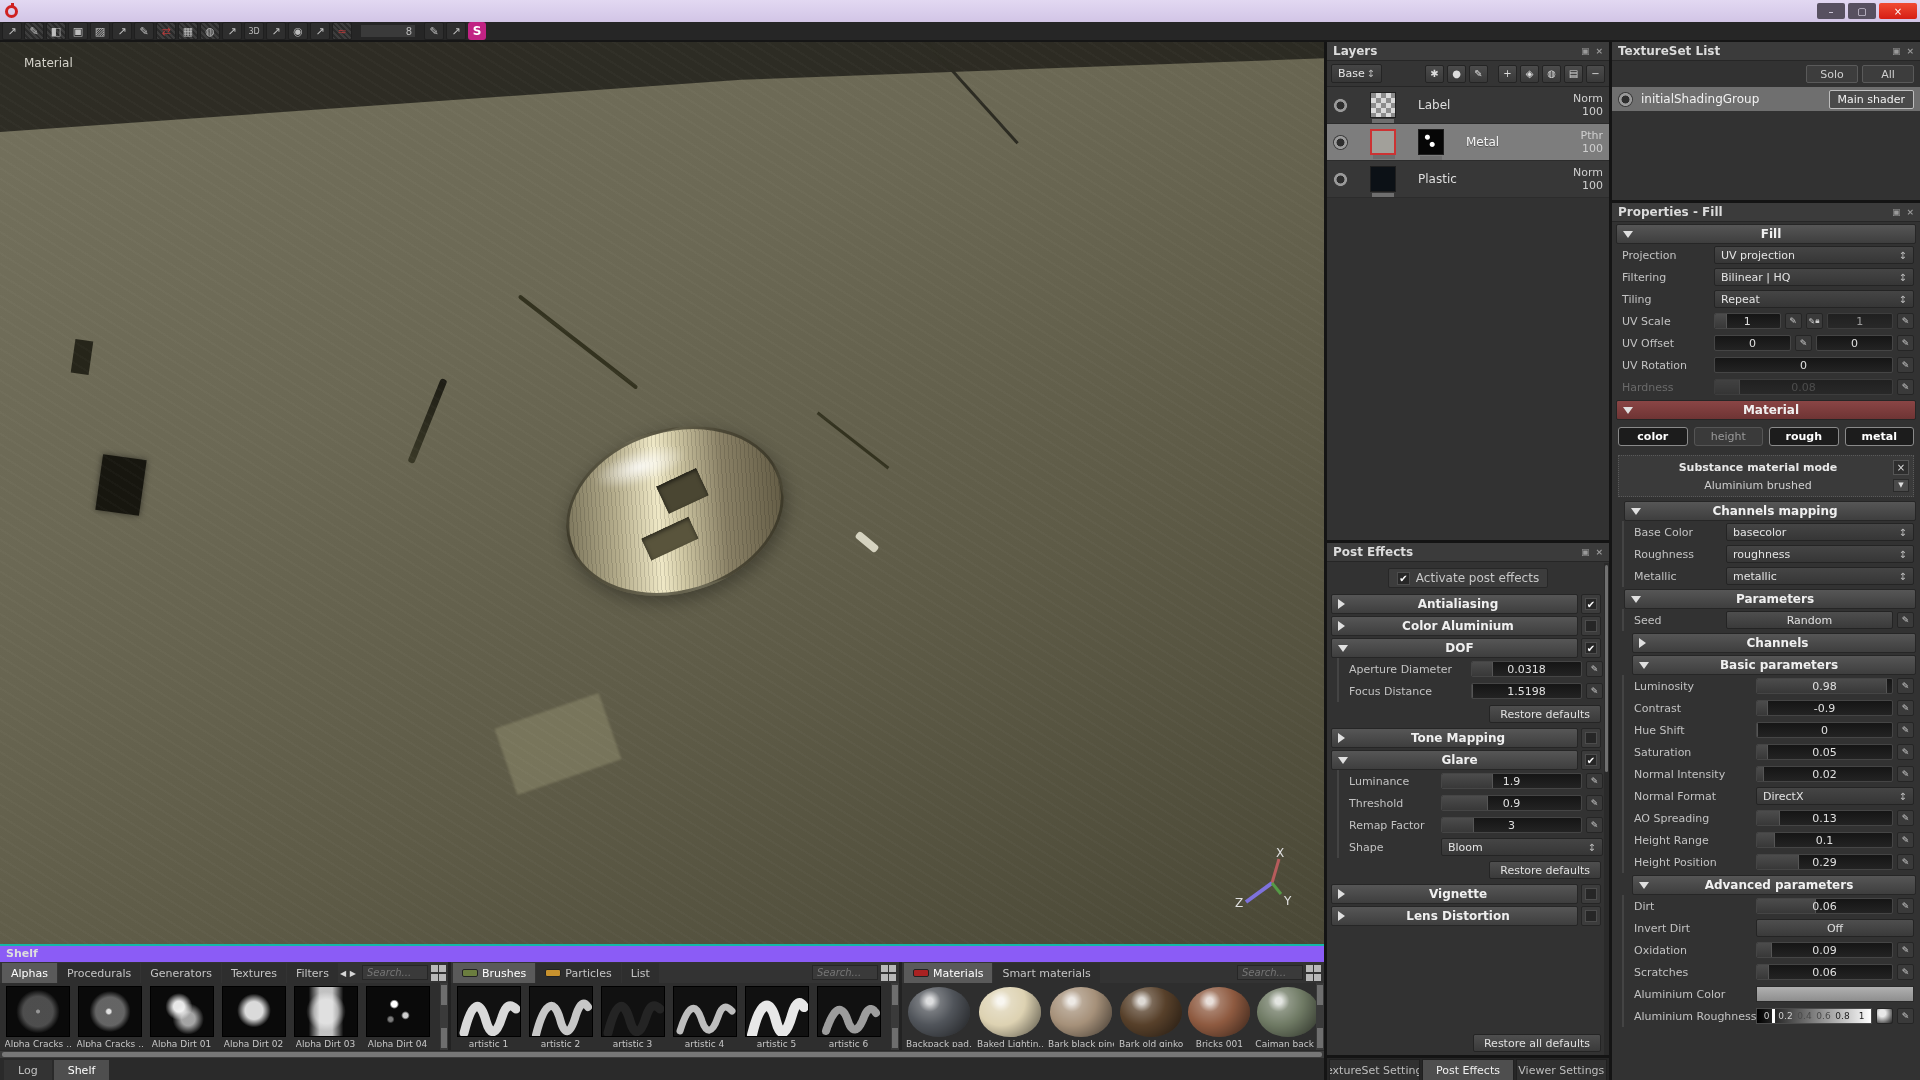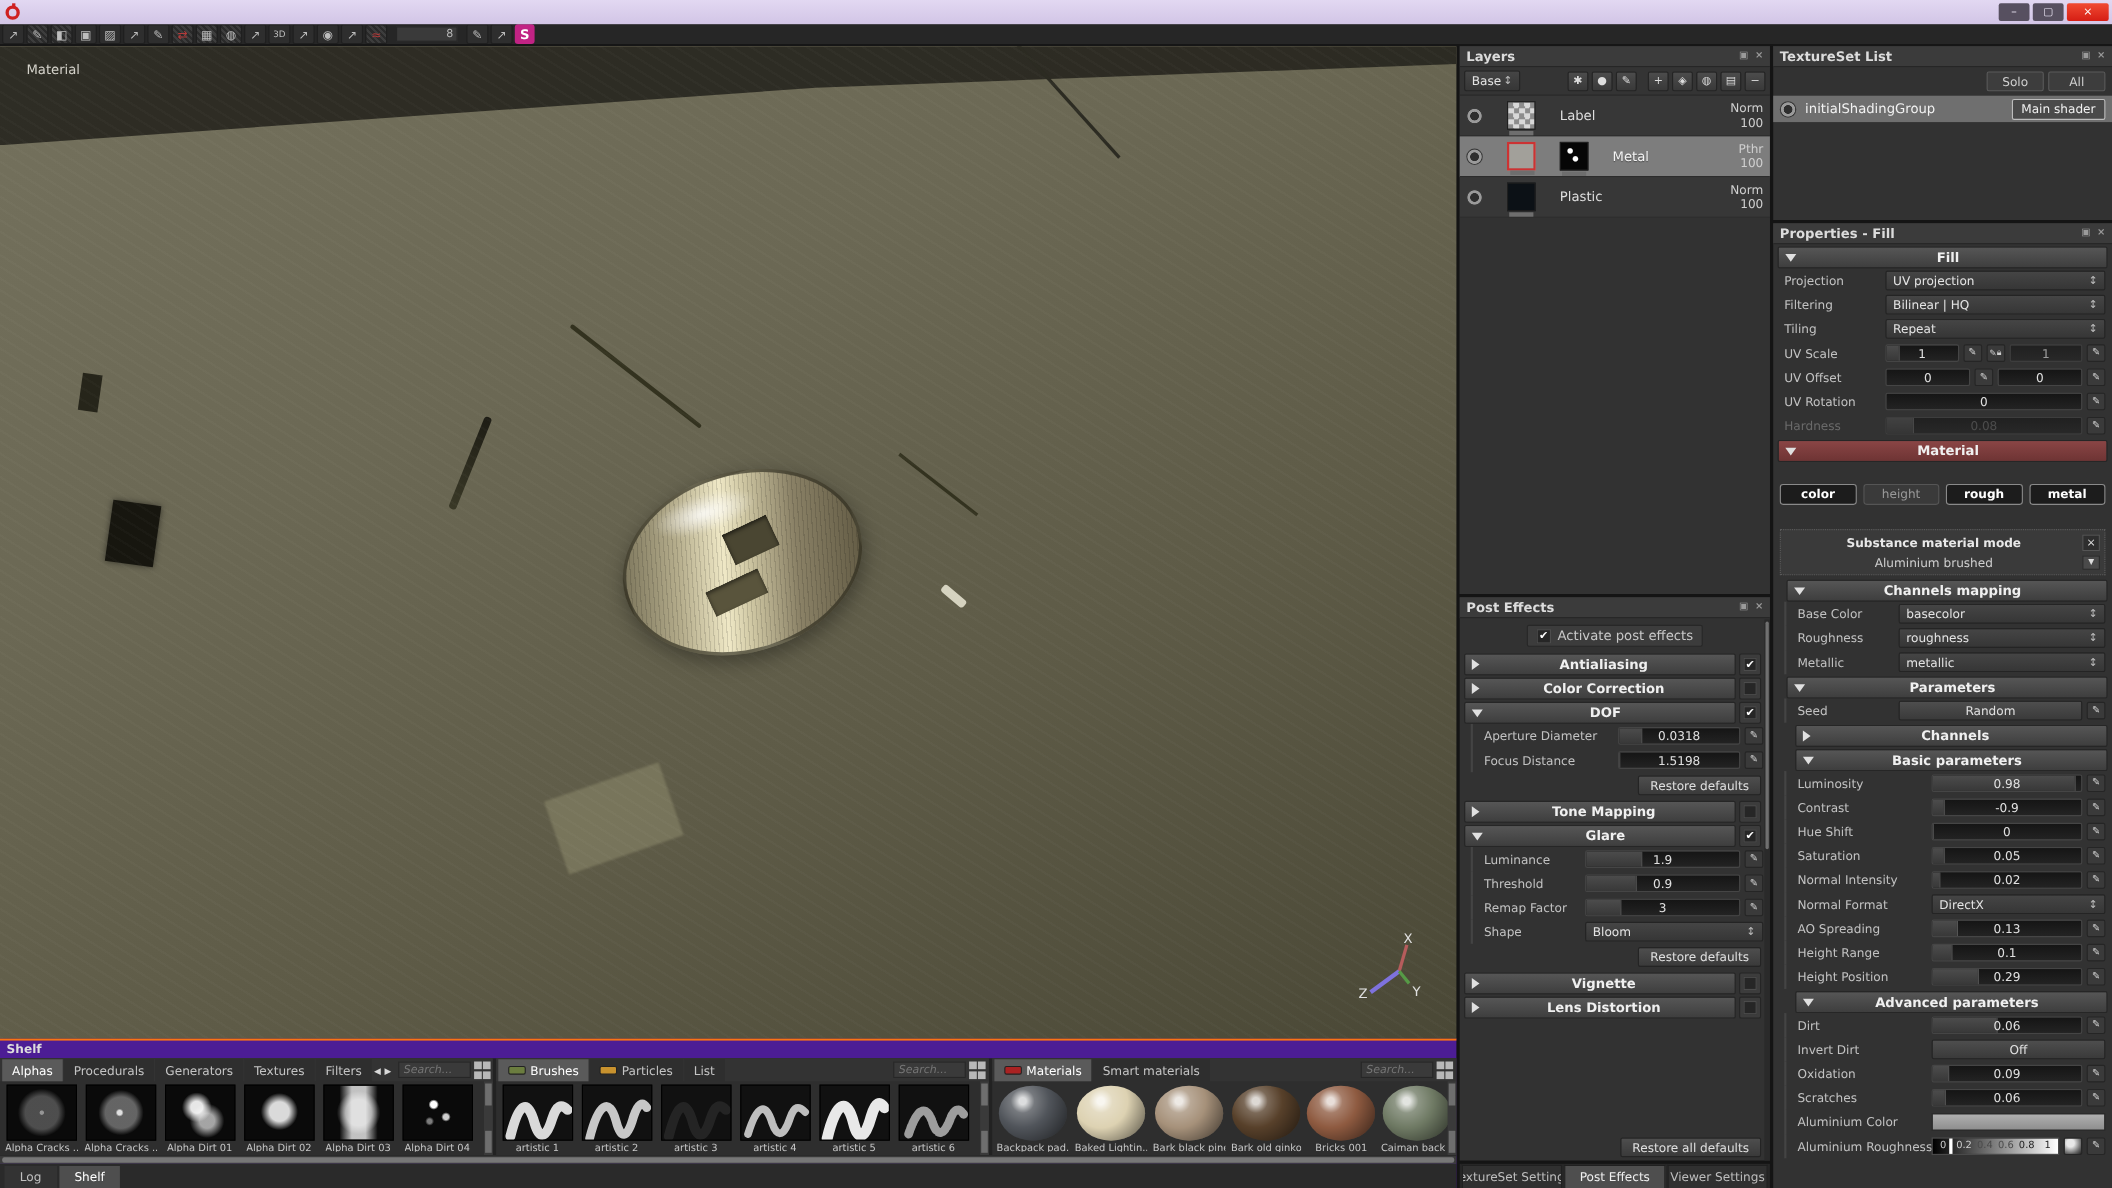--- a/index.html
+++ b/index.html
@@ -147,21 +147,21 @@
   .ts-btnrow { display:flex; justify-content:flex-end; gap:4px; padding:4px 6px; }
   .ts-btn { width:52px; height:18px; background:#3d3d3d; border:1px solid #5a5a5a; border-radius:2px;
     color:#cfcfcf; display:flex; align-items:center; justify-content:center; font-size:11px; }
   .ts-row { height:24px; background:#6f6f6f; display:flex; align-items:center; gap:8px; padding:0 6px; }
   .ts-row .lname { color:#f2f2f2; }
   .ts-shader-btn { height:19px; padding:0 8px; background:#4a4a4a; border:1px solid #bdbdbd; border-radius:2px;
     color:#f0f0f0; font-size:11px; display:flex; align-items:center; }
 
   
   .mat-hdr { background:linear-gradient(#8a4545,#6e3434); }
-  .chanbtn-row { display:flex; gap:6px; padding:20px 6px; flex:none; }
+  .chanbtn-row { display:flex; gap:6px; padding:7px 6px; flex:none; }
   .chanbtn { flex:1; height:19px; background:#1c1c1c; border:1px solid #8a8a8a; border-radius:3px;
     color:#fff; font-weight:bold; font-size:11px; display:flex; align-items:center; justify-content:center; }
   .chanbtn.dim { background:#3a3a3a; border-color:#555; color:#9a9a9a; font-weight:normal; }
   .submode { margin:2px 6px; border:1px dotted #5a5a5a; background:#3a3a3a; padding:2px 4px; flex:none; }
   .submode-line { display:flex; align-items:center; height:18px; }
   .submode-title { flex:1; text-align:center; font-weight:bold; color:#e8e8e8; font-size:11px; }
   .xbtn { width:16px; height:15px; background:#2e2e2e; border:1px solid #555; color:#ddd; font-size:10px;
     display:flex; align-items:center; justify-content:center; }
   .submode-val { flex:1; text-align:center; color:#cfcfcf; font-size:11px; }
   .dd-mini { width:16px; height:13px; background:#4a4a4a; border:1px solid #2a2a2a; color:#ddd; font-size:7px;
@@ -171,21 +171,21 @@
     background:linear-gradient(to right,#000,#fff); display:flex; align-items:center; }
   .ramp .tick { flex:1; text-align:center; font-size:9px; }
   .ramp .tick:nth-child(-n+2){ color:#cfcfcf; } .ramp .tick:nth-child(3),.ramp .tick:nth-child(4){ color:#4a4a4a; }
   .ramp .tick:nth-child(n+5){ color:#1c1c1c; }
   .ramp-marker-wrap { position:absolute; left:0; top:0; bottom:0; border-right:3px solid #fff; }
   .sphere-mini { width:17px; height:16px; border:1px solid #252525; border-radius:2px; flex:none;
     background:radial-gradient(circle at 35% 30%,#e8e8e8 0 25%,#666 70%,#222); }
   .swatch-gray { flex:1; height:16px; background:linear-gradient(#b0b0b0,#8e8e8e); border:1px solid #2a2a2a; }
 
   
-  .shelf { height:136px; background:#4c1d95; display:flex; flex-direction:column; flex:none; border-top:2px solid #f97316; }
+  .shelf { height:136px; background:#8b5cf6; display:flex; flex-direction:column; flex:none; border-top:2px solid #14b8a6; }
   .shelf-title { height:16px; font-weight:bold; font-size:11px; color:#ddd; padding:1px 6px; }
   .shelf-body { flex:1; display:flex; gap:3px; background:#222; min-height:0; }
   .shelf-group { display:flex; flex-direction:column; background:#2e2e2e; min-width:0; }
   .sg-left { width:448px; flex:none; } .sg-mid { width:448px; flex:none; } .sg-right { flex:1; }
   .stabs { height:21px; display:flex; align-items:stretch; gap:1px; background:#333; padding:1px 2px 0 2px; flex:none; }
   .stab { display:flex; align-items:center; gap:4px; padding:0 9px; font-size:11px; color:#c4c4c4; background:#2e2e2e; white-space:nowrap; }
   .stab.active { background:#5a5a5a; color:#fff; }
   .chip { width:16px; height:8px; border-radius:2px; border:1px solid #222; }
   .sarrow { width:14px; display:flex; align-items:center; justify-content:center; color:#d8d8d8; font-size:8px; }
   .ssearch { width:66px; height:15px; margin:2px 2px 0 4px; background:#3a3a3a; border:1px solid #262626;
@@ -563,21 +563,21 @@
             <span class="tri-closed"></span>
               <span class="sectitle">Antialiasing</span>
           </div>
           <div class="fxcheck">
               <span class="chk on"></span>
             </div>
         </div>
         <div class="fxrow">
           <div class="sechdr">
             <span class="tri-closed"></span>
-              <span class="sectitle">Color Correction</span>
+              <span class="sectitle">Color Aluminium</span>
           </div>
           <div class="fxcheck">
               <span class="chk"></span>
             </div>
         </div>
 
         <div class="fxrow">
           <div class="sechdr">
             <span class="tri-open"></span>
               <span class="sectitle">DOF</span>

